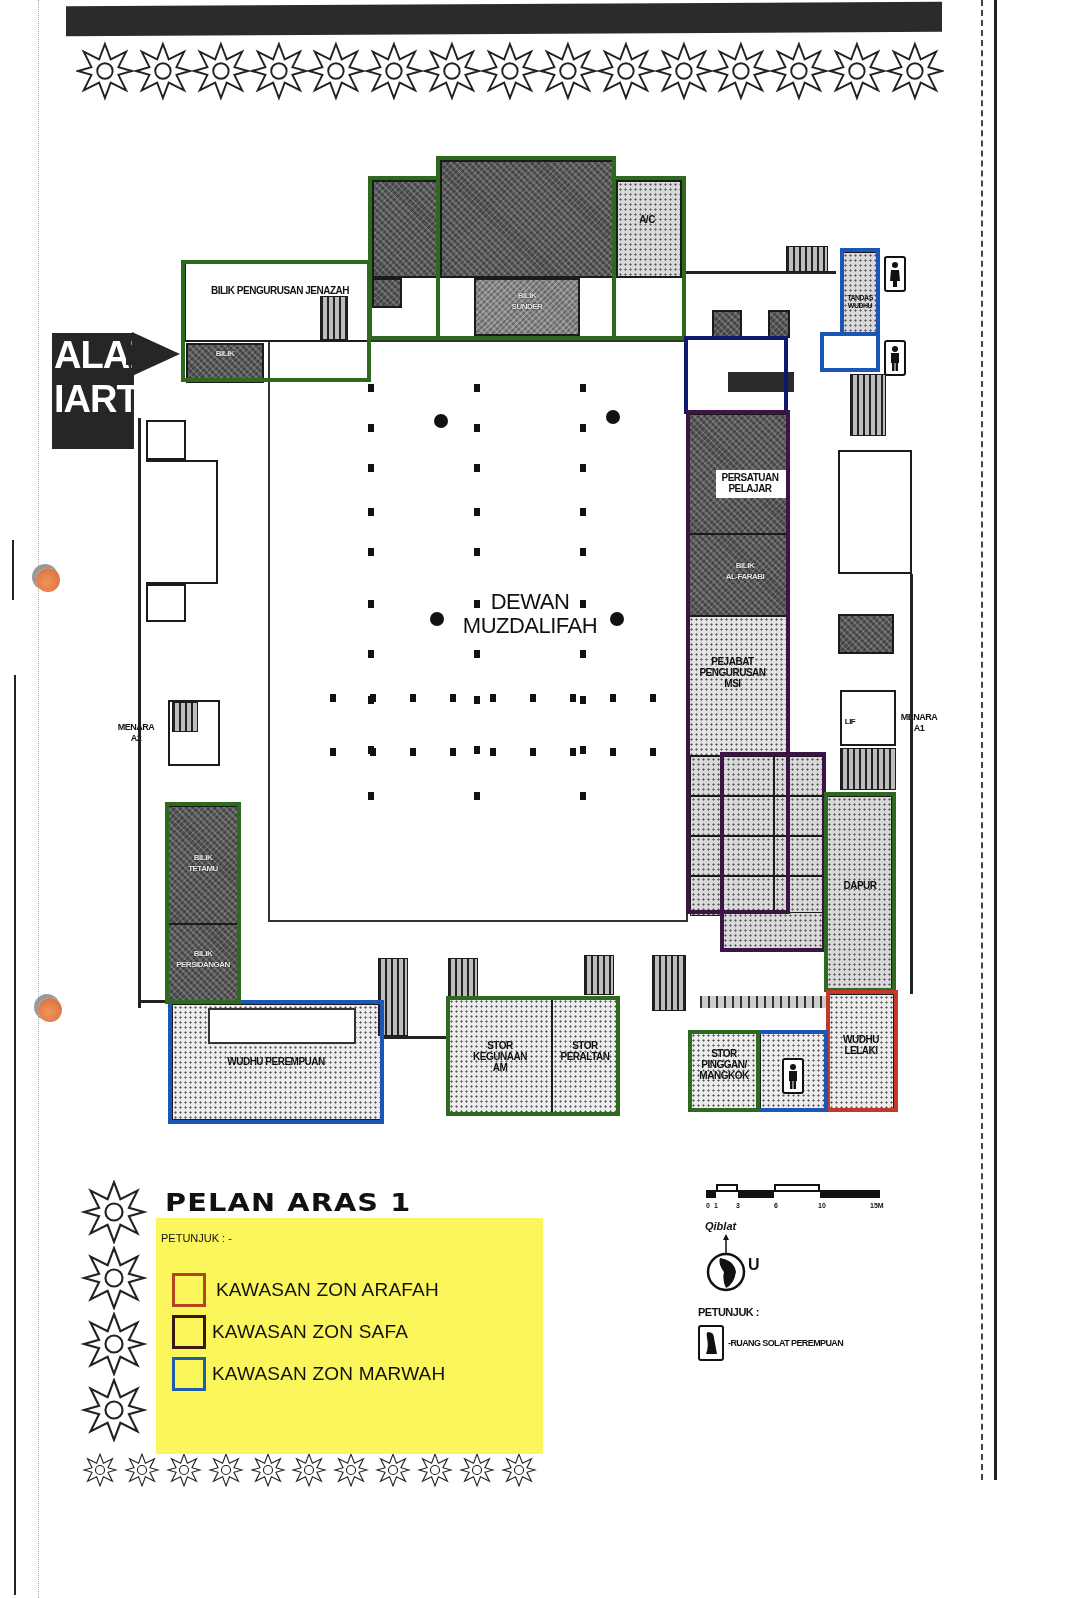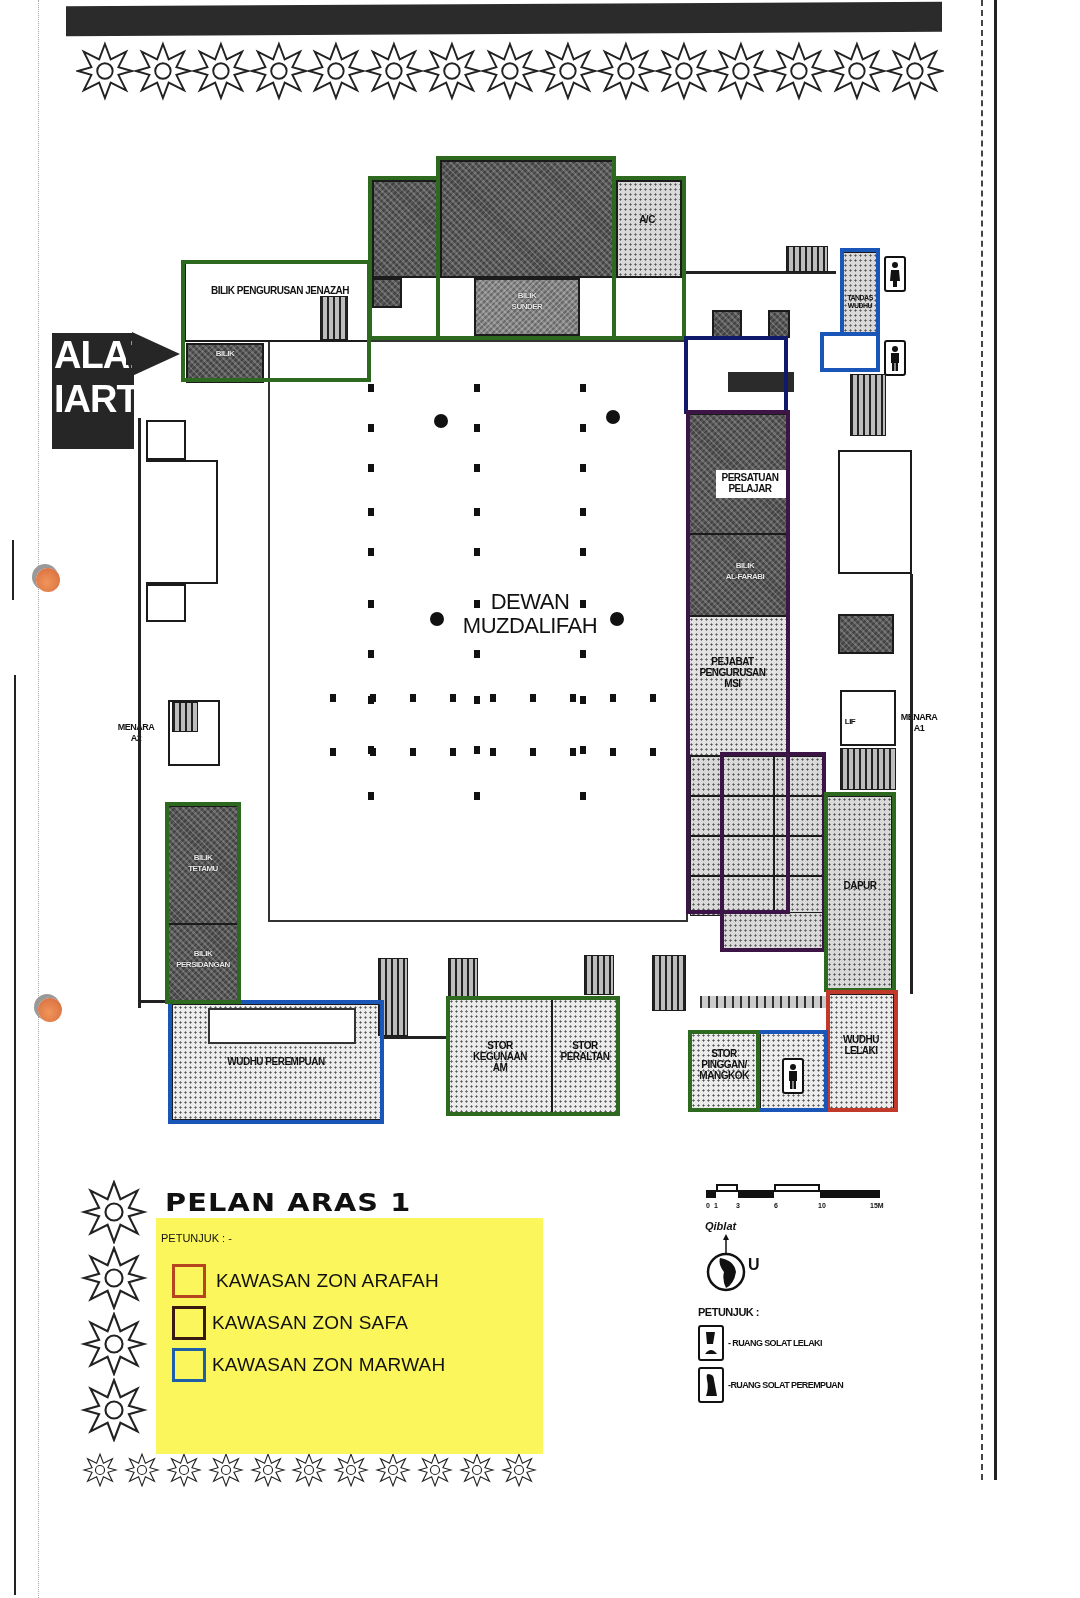--- a/index.html
+++ b/index.html
@@ -33,21 +33,21 @@
 
   .halal-sign { position: absolute; left: 52px; top: 305px; width: 82px; height: 116px; background: #262626; color: #fff; font-weight: bold; font-size: 38px; line-height: 44px; padding-left: 2px; letter-spacing: -1px; margin-top: 28px; }
   .halal-arrow { position: absolute; left: 132px; top: 332px; width: 0; height: 0; border-top: 22px solid transparent; border-bottom: 22px solid transparent; border-left: 48px solid #262626; }
   .halal-stem { position: absolute; left: 126px; top: 345px; width: 16px; height: 20px; background: #262626; }
 
   .hole { position: absolute; width: 24px; height: 24px; border-radius: 50%; background: radial-gradient(circle at 45% 60%, #f0955a, #d5683a); box-shadow: -3px -3px 0 1px #999; }
 
   .plan-title { position: absolute; left: 165px; top: 1188px; font-family: "DejaVu Sans", sans-serif; font-weight: bold; font-size: 25px; letter-spacing: 1px; transform: scaleX(1.15); transform-origin: left; }
   .legend-box { position: absolute; left: 156px; top: 1218px; width: 387px; height: 236px; background: #fbf65b; }
   .legend-title { position: absolute; left: 5px; top: 14px; font-size: 11px; }
-  .legend-item { position: absolute; left: 16px; height: 34px; display: flex; align-items: center; }
+  .legend-item { position: absolute; left: 16px; height: 34px; display: flex; align-items: center; margin-top: 9px; }
   .legend-swatch { width: 34px; height: 34px; border: 3px solid; margin-right: 6px; }
   .legend-text { font-size: 19px; letter-spacing: 0.2px; }
 
   .scale-bar { position: absolute; left: 700px; top: 1180px; width: 190px; height: 30px; }
   .scale-seg { position: absolute; height: 8px; top: 10px; }
   .scale-nums { position: absolute; top: 22px; font-size: 7px; font-weight: bold; }
   .compass { position: absolute; left: 700px; top: 1220px; width: 90px; height: 90px; }
   .compass-title { position: absolute; left: 5px; top: 0; font-size: 11px; font-style: italic; font-weight: bold; }
   .compass-u { position: absolute; left: 48px; top: 36px; font-size: 16px; font-weight: bold; }
   .sym-legend { position: absolute; left: 698px; top: 1306px; width: 200px; }
@@ -545,27 +545,18 @@
     <path d="M20 26 Q34 28 36 40 Q34 52 26 56 Q22 48 24 40 Q18 32 20 26 Z" fill="#111"></path>
   </svg>
   <div class="compass-u">U</div>
 </div>
 
 <div class="sym-legend">
   <div class="sym-title">PETUNJUK :</div>
   <div class="sym-item">
     <div class="sym-box">
       <svg width="16" height="26" viewBox="0 0 16 26">
-          <path d="M3 2 L12 2 L10 14 L4 14 Z" fill="#111"></path>
-          <path d="M2 24 Q8 16 14 24 Z" fill="#111"></path>
-        </svg>
-    </div>
-    <span class="sym-text">- RUANG SOLAT LELAKI</span>
-  </div>
-  <div class="sym-item">
-    <div class="sym-box">
-      <svg width="16" height="26" viewBox="0 0 16 26">
           <path d="M5 2 Q11 2 11 8 L14 24 L3 24 Q6 16 4 8 Q3 2 5 2 Z" fill="#111"></path>
         </svg>
     </div>
     <span class="sym-text">-RUANG SOLAT PEREMPUAN</span>
   </div>
 </div>
 
 </body></html>

